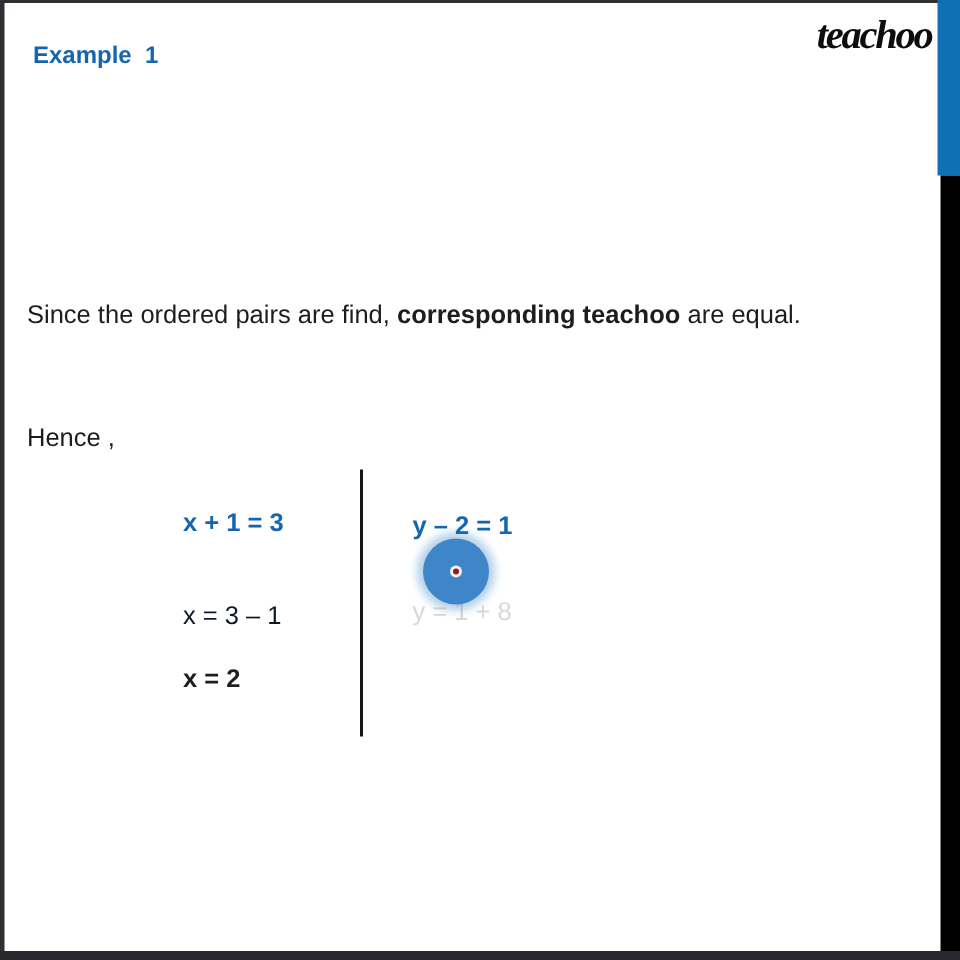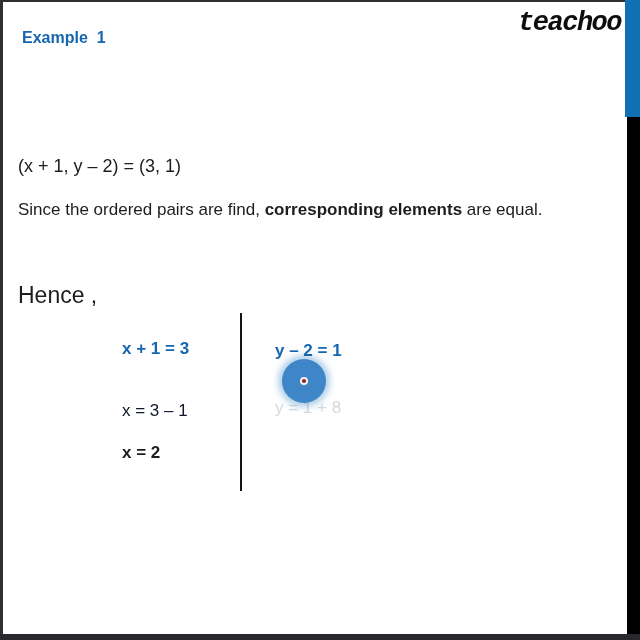--- a/index.html
+++ b/index.html
@@ -13,31 +13,31 @@
   
   .border-top  { left:0; top:0; width:627px; height:2px; background:#2f2f33; }
   .border-left { left:0; top:0; width:3px; height:634px; background:#2f2f33; }
   .bar-blue    { left:625px; top:0; width:15px; height:117px; }
   .bar-black   { left:627px; top:117px; width:13px; height:523px; background:#000; }
   .bottom-strip{ left:0; top:634px; width:640px; height:6px; background:#29292d; }
 
   
   .logo {
     right:19px; top:8px;
-    font-family:Liberation Mono, monospace; font-style:italic; font-weight:bold;
+    font-family:Liberation Serif, serif; font-style:italic; font-weight:bold;
     font-size:27px; color:#0d0d0d; letter-spacing:-1.5px;
   }
 
   
   .heading  { left:22px; top:29px;  font-size:16px; font-weight:bold; white-space:pre; }
   .question { left:25px; top:69px;  font-size:16.5px; font-weight:bold; }
   .given    { left:18px; top:156px; font-size:18px;  color:#1d1d1d; }
   .since    { left:18px; top:200px; font-size:17px;  color:#1d1d1d; white-space:pre; }
   .since b  { font-weight:bold; }
-  .hence    { left:18px; top:282px; font-size:23px; color:#1d1d1d; }
+  .hence    { left:18px; top:282px; font-size:17px; color:#1d1d1d; }
 
   
   .divider  { left:240px; top:313px; width:2px; height:178px; background:#141414; }
   .eq       { font-size:17px; }
   .xs1 { left:122px; top:339px; font-weight:bold; }
   .xs2 { left:122px; top:391px; color:#0f172a;margin-top:10px; }
   .xs3 { left:122px; top:443px; font-weight:bold; color:#1d1d1d; }
   .ys1 { left:275px; top:341px; font-weight:bold; z-index:3; }
   .ys2 { left:275px; top:398px; z-index:1; }
 
@@ -60,23 +60,22 @@
   <div class="abs border-top"></div>
   <div class="abs border-left"></div>
   <div class="abs bar-blue" id="barBlue" style="background: rgb(16, 112, 180);"></div>
   <div class="abs bar-black"></div>
   <div class="abs bottom-strip"></div>
 
   <div class="abs logo">teachoo</div>
 
   <div class="abs heading accent" style="color: rgb(21, 102, 174);">Example  1</div>
 
-  <div class="abs given">(x + 1, y – 2) = (3, 1)</div>
 
-  <div class="abs since"><span>Since the ordered pairs are find, </span><b>corresponding elements</b><span> are equal.</span></div>
+  <div class="abs since"><span>Since the ordered pairs are find, </span><b>corresponding teachoo</b><span> are equal.</span></div>
 
   <div class="abs hence">Hence ,</div>
 
   <div class="abs divider"></div>
 
   <div class="abs eq xs1 accent" style="color: rgb(21, 102, 174);">x + 1 = 3</div>
   <div class="abs eq xs2">x = 3 – 1</div>
   <div class="abs eq xs3">x = 2</div>
 
   <div class="abs eq ys1 accent" style="color: rgb(21, 102, 174);">y – 2 = 1</div>

